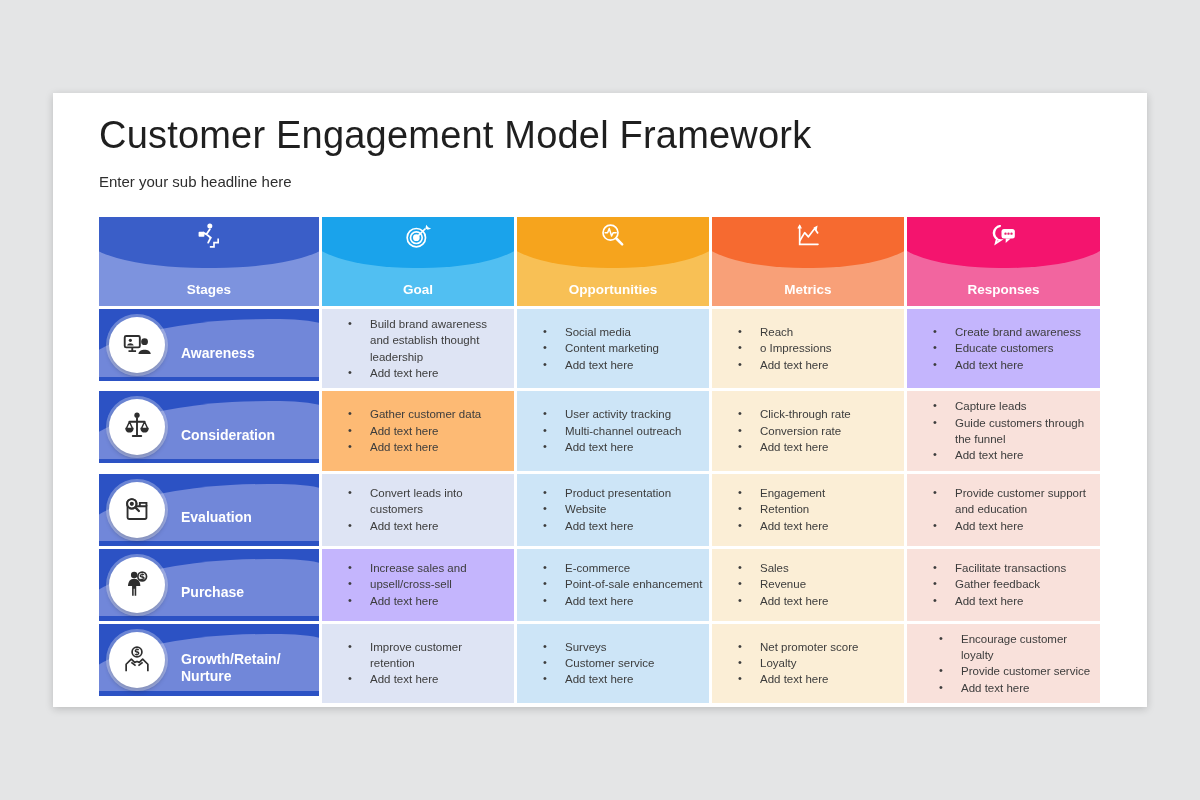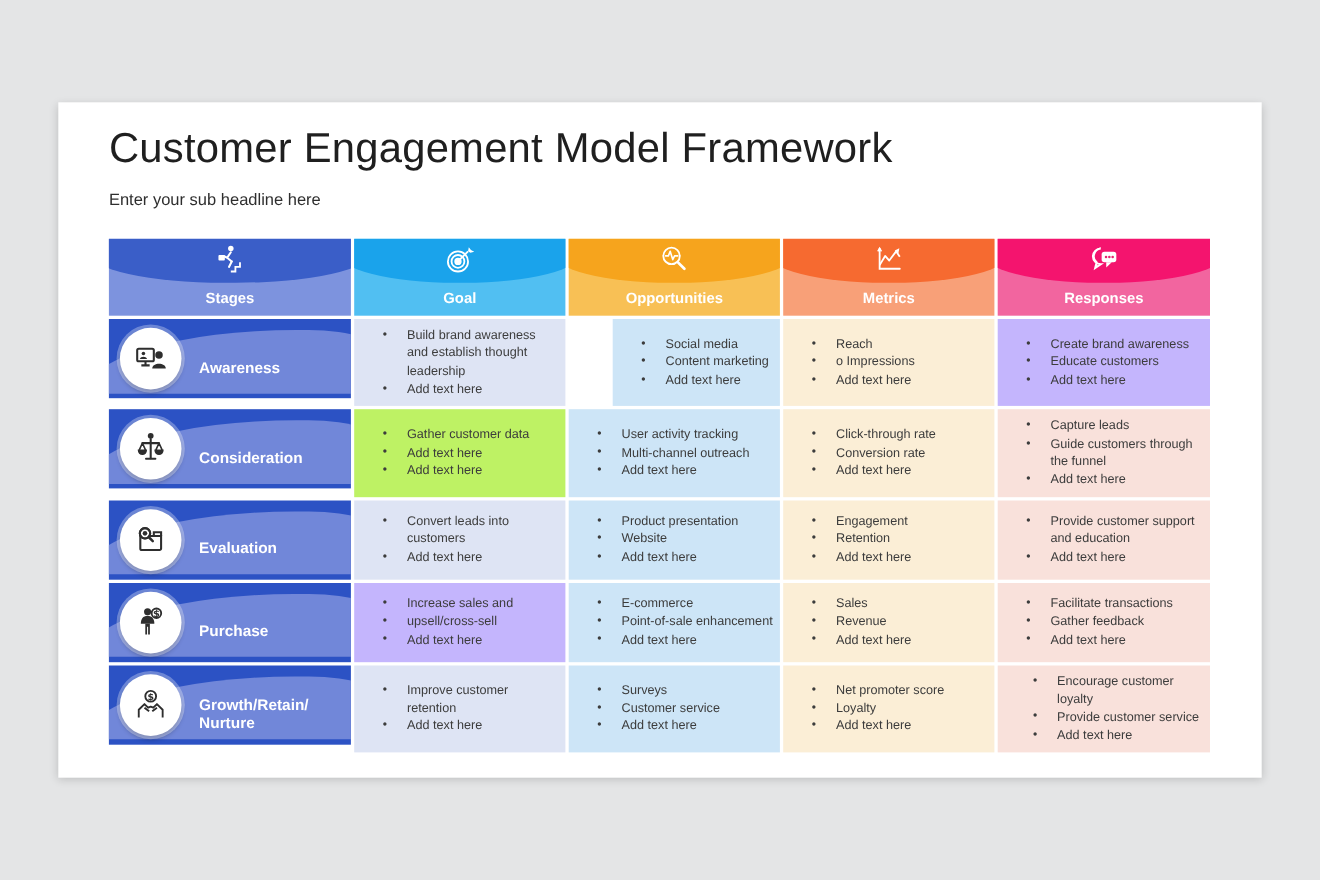--- a/index.html
+++ b/index.html
@@ -36,21 +36,21 @@
     left: 46px; top: 124px;
     width: 1001px;
     display: grid;
     grid-template-columns: 220px 192px 192px 192px 193px;
     grid-auto-rows: auto;
     gap: 3px;
   }
   
   .col-header {
     position: relative;
-    height: 70px;
+    height: 89px;
     overflow: hidden;
   }
   .header-dark {
     position: absolute;
     top: 0; left: -8%;
     width: 116%; height: 57%;
     border-radius: 0 0 48% 48% / 0 0 68% 68%;
   }
   .header-icon {
     position: absolute;
@@ -216,21 +216,21 @@
           </svg>
         </div>
         <div class="stage-label">Awareness</div>
       </div>
       <div class="body-cell" style="background: rgb(222, 228, 244);">
         <ul>
           <li>Build brand awareness and establish thought leadership</li>
           <li>Add text here</li>
         </ul>
       </div>
-      <div class="body-cell" style="background: rgb(205, 229, 247); margin-left: 40px;">
+      <div class="body-cell" style="background: rgb(205, 229, 247);">
         <ul>
           <li>Social media</li>
           <li>Content marketing</li>
           <li>Add text here</li>
         </ul>
       </div>
       <div class="body-cell" style="background: rgb(251, 238, 214);">
         <ul>
           <li>Reach</li>
           <li>o Impressions</li>
@@ -254,21 +254,21 @@
             <g stroke-width="1.5">
               <path d="M10 12.5 l-3.2 7 M10 12.5 l3.2 7 M6.3 19.5 a3.7 3.7 0 0 0 7.4 0 z" fill="#2e2e2e"></path>
             </g>
             <g stroke-width="1.5">
               <path d="M26 12.5 l-3.2 7 M26 12.5 l3.2 7 M22.3 19.5 a3.7 3.7 0 0 0 7.4 0 z" fill="#2e2e2e"></path>
             </g>
           </svg>
         </div>
         <div class="stage-label">Consideration</div>
       </div>
-      <div class="body-cell" style="background: #bef264;">
+      <div class="body-cell" style="background: #fdba74;">
         <ul>
           <li>Gather customer data</li>
           <li>Add text here</li>
           <li>Add text here</li>
         </ul>
       </div>
       <div class="body-cell" style="background: rgb(205, 229, 247);">
         <ul>
           <li>User activity tracking</li>
           <li>Multi-channel outreach</li>

